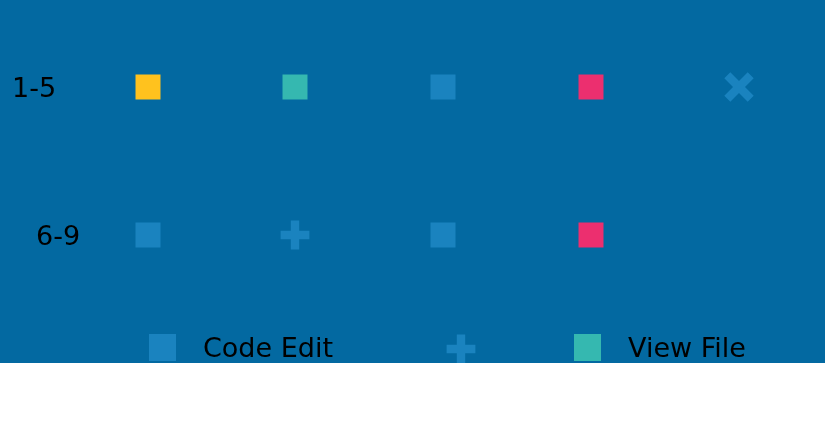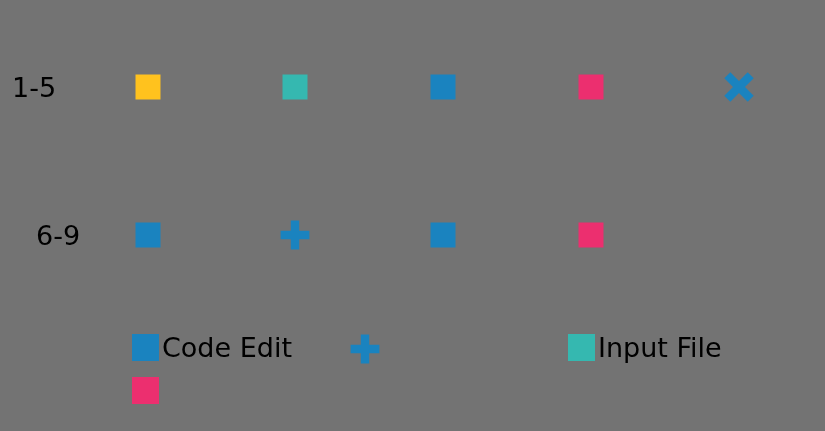--- a/index.html
+++ b/index.html
@@ -6,22 +6,22 @@
     margin: 0;
     padding: 0;
     background: #ffffff;
   }
   body {
     font-family: "DejaVu Sans", sans-serif;
   }
   #canvas {
     position: relative;
     width: 825px;
-    height: 431px;
-    background: #737373;
+    height: 363px;
+    background: #0369a1;
     overflow: hidden;
   }
 
   
   .row-label {
     position: absolute;
     left: 0;
     width: 112px;
     text-align: left;
     padding-left: 12px;
@@ -54,21 +54,22 @@
     top: 326px;
     width: 620px;
     display: grid;
     grid-template-columns: 218px 218px 184px;
     grid-auto-rows: 43px;
     align-items: center;
   }
   .legend-entry {
     display: flex;
     align-items: center;
-    gap: 3px;
+    gap: 27px;
+    justify-content: center;
   }
   .legend-swatch {
     width: 27px;
     height: 27px;
     flex: 0 0 auto;
     line-height: 0;
   }
   .legend-swatch.sq {
     border-radius: 0;
   }
@@ -134,21 +135,21 @@
         <span class="legend-swatch sq">
           <svg width="30" height="30" viewBox="0 0 100 100" class="mk-svg">
             <path fill="#1a83bf" d="M36,2 H64 V36 H98 V64 H64 V98 H36 V64 H2 V36 H36 Z"></path>
           </svg>
         </span>
       </div>
       <div class="legend-entry">
         <span class="legend-swatch sq">
           <div class="marker-shape" style="width: 27px; height: 27px; background: rgb(53, 184, 176);"></div>
         </span>
-        <span class="legend-label">Input File</span>
+        <span class="legend-label">View File</span>
       </div>
       <div class="legend-entry">
         <span class="legend-swatch sq">
           <div class="marker-shape" style="width: 27px; height: 27px; background: rgb(236, 47, 111);"></div>
         </span>
       </div>
     </div>
 
 </div>
 

